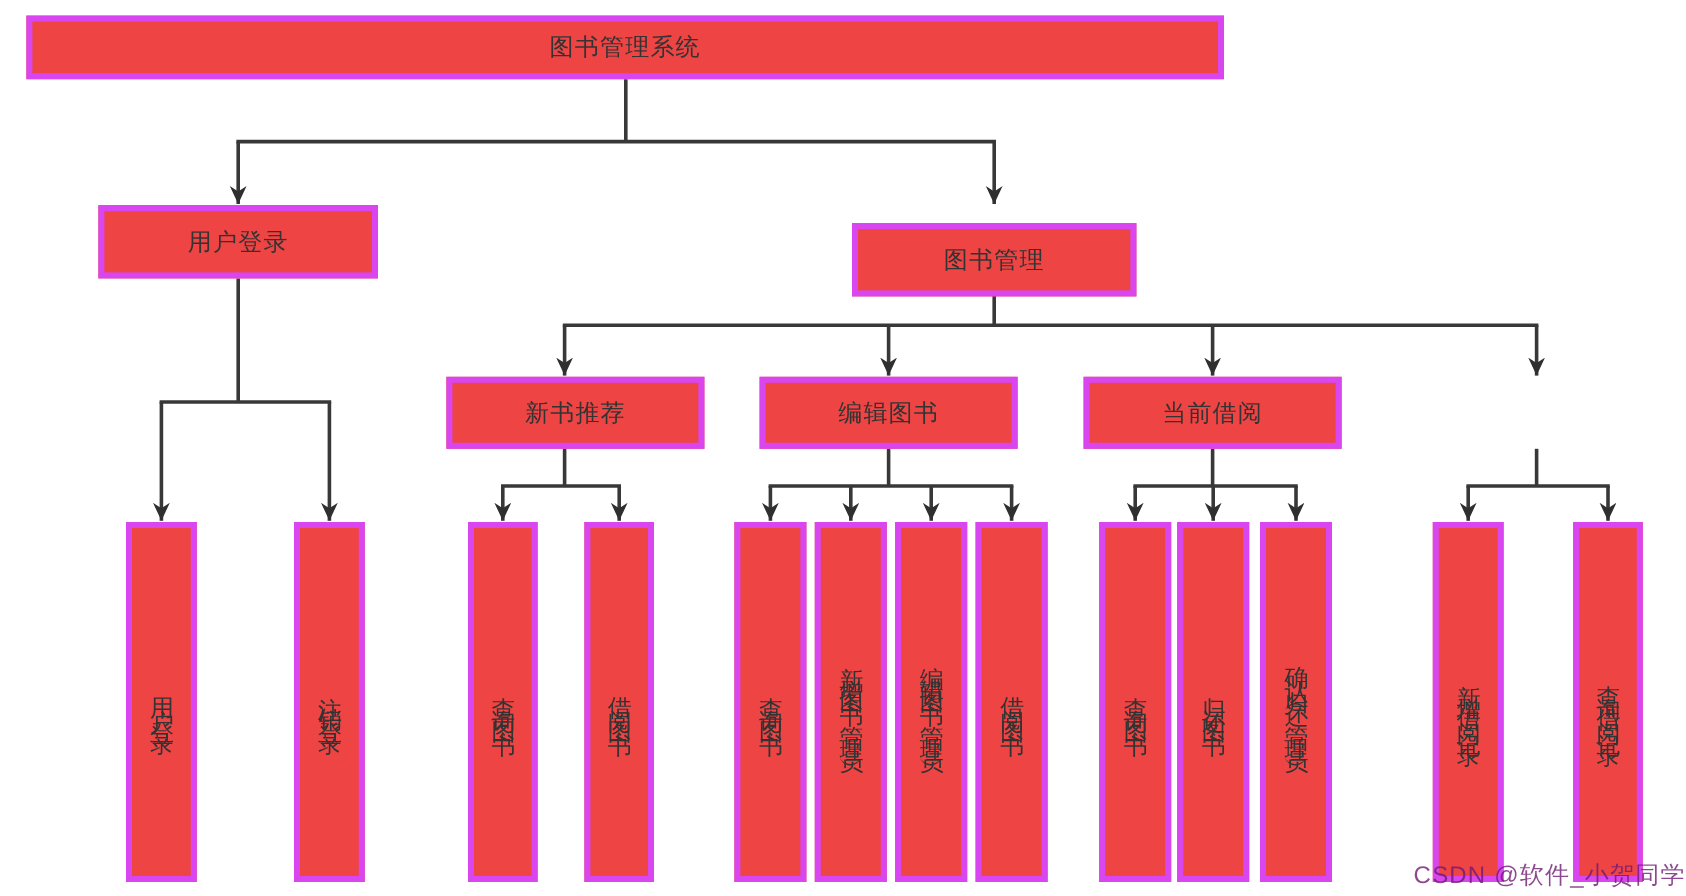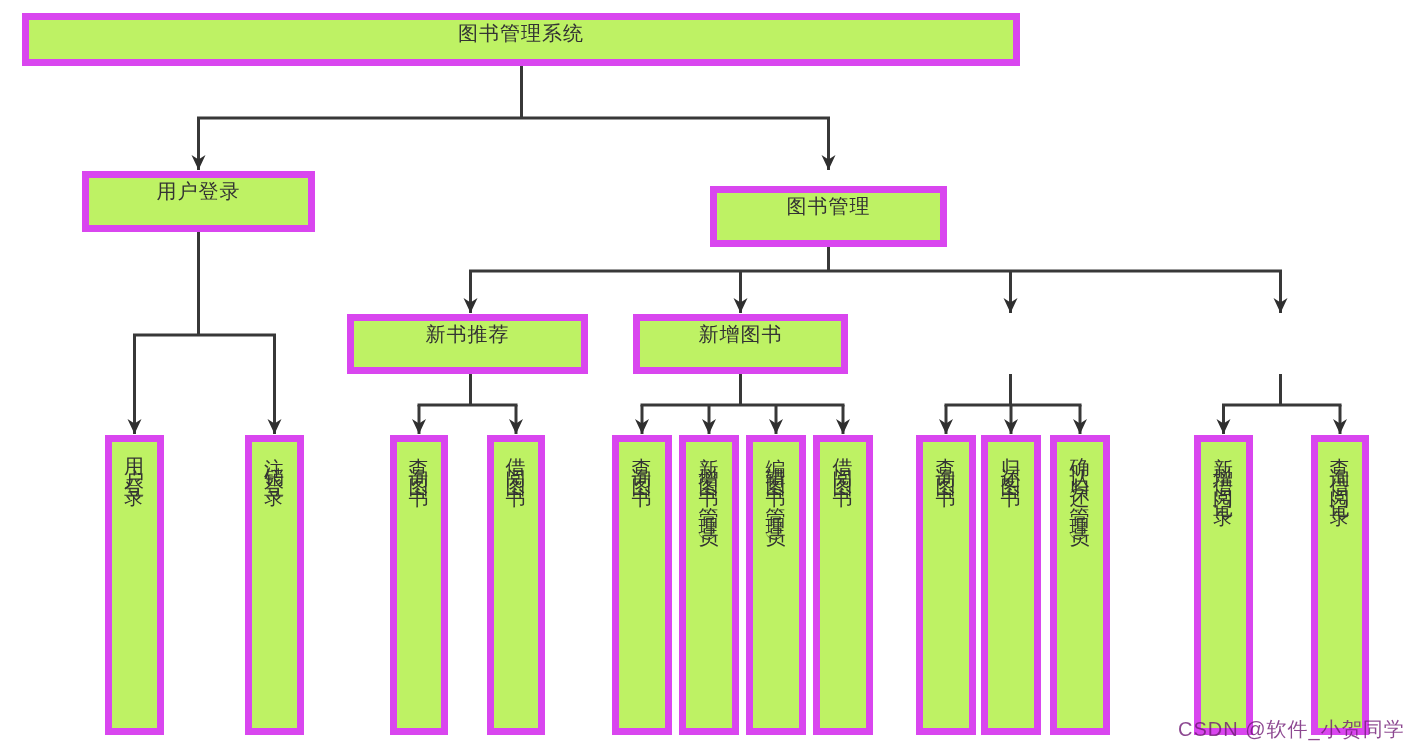--- a/index.html
+++ b/index.html
@@ -15,24 +15,25 @@
     overflow: hidden;
   }
   svg.connectors {
     position: absolute;
     left: 0; top: 0;
     z-index: 1;
   }
   .box {
     position: absolute;
     box-sizing: border-box;
-    border: 7px solid #d946ef;
-    background: #bef264;
+    border: 5px solid #d946ef;
+    background: #ef4444;
     color: #333333;
     display: flex;
+    align-items: center;
     justify-content: center;
     z-index: 2;
     font-size: 20px;
     letter-spacing: 1px;
     white-space: nowrap;
   }
   .leaf .v-label {
     writing-mode: vertical-rl;
     text-orientation: mixed;
     line-height: 1;
@@ -111,25 +112,28 @@
     <span>图书管理系统</span>
   </div>
 
   <div class="box" style="left:82px; top:171px; width:233px; height:61px;">
     <span>用户登录</span>
   </div>
   <div class="box" style="left:710px; top:186px; width:237px; height:61px;">
     <span>图书管理</span>
   </div>
 
-  <div class="box" style="left:347px; top:314px; width:241px; height:60px;">
+  <div class="box" style="left:372px; top:314px; width:215px; height:60px;">
     <span>新书推荐</span>
   </div>
   <div class="box" style="left:633px; top:314px; width:215px; height:60px;">
-    <span>新增图书</span>
+    <span>编辑图书</span>
+  </div>
+  <div class="box" style="left:903px; top:314px; width:215px; height:60px;">
+    <span>当前借阅</span>
   </div>
 
   <div class="box leaf" style="left:105px; top:435px; width:59px; height:300px;">
     <span class="v-label">用户登录</span>
   </div>
   <div class="box leaf" style="left:245px; top:435px; width:59px; height:300px;">
     <span class="v-label">注销登录</span>
   </div>
 
   <div class="box leaf" style="left:390px; top:435px; width:58px; height:300px;">

